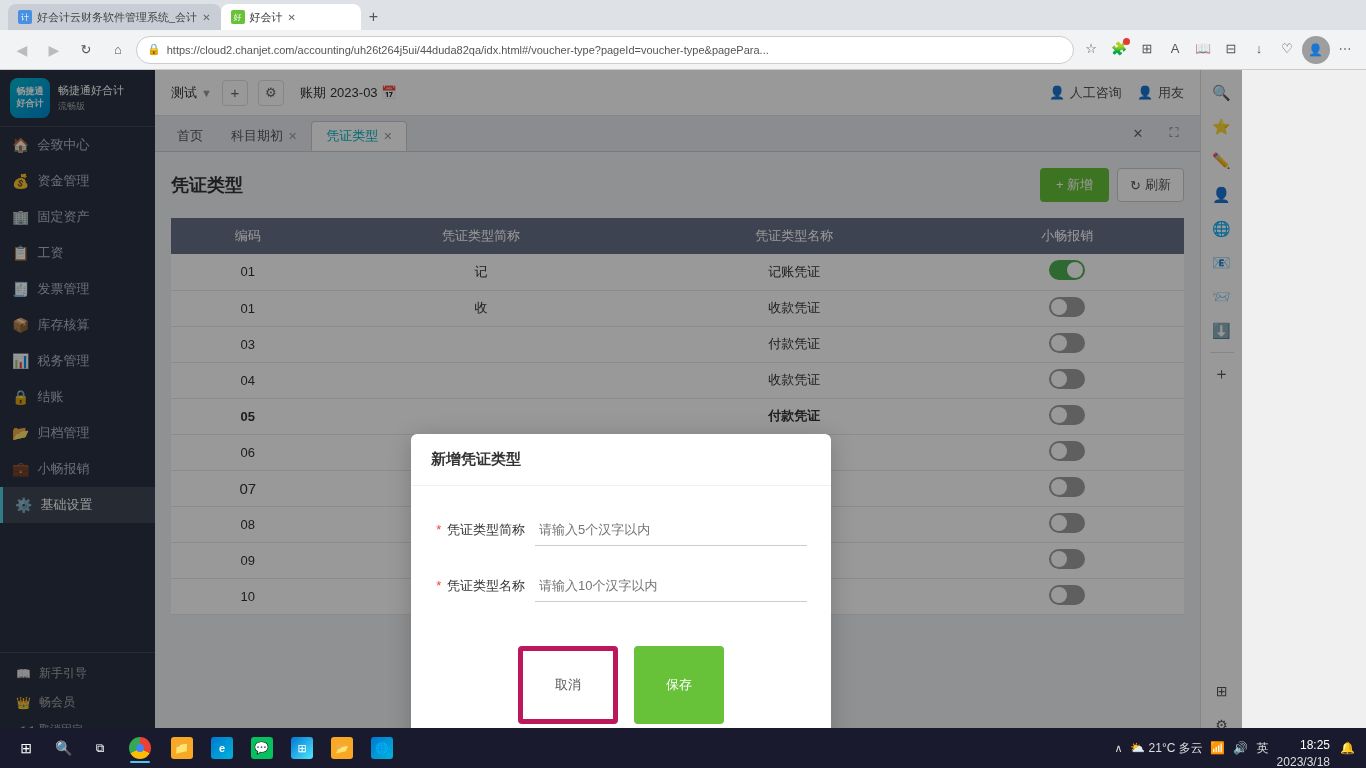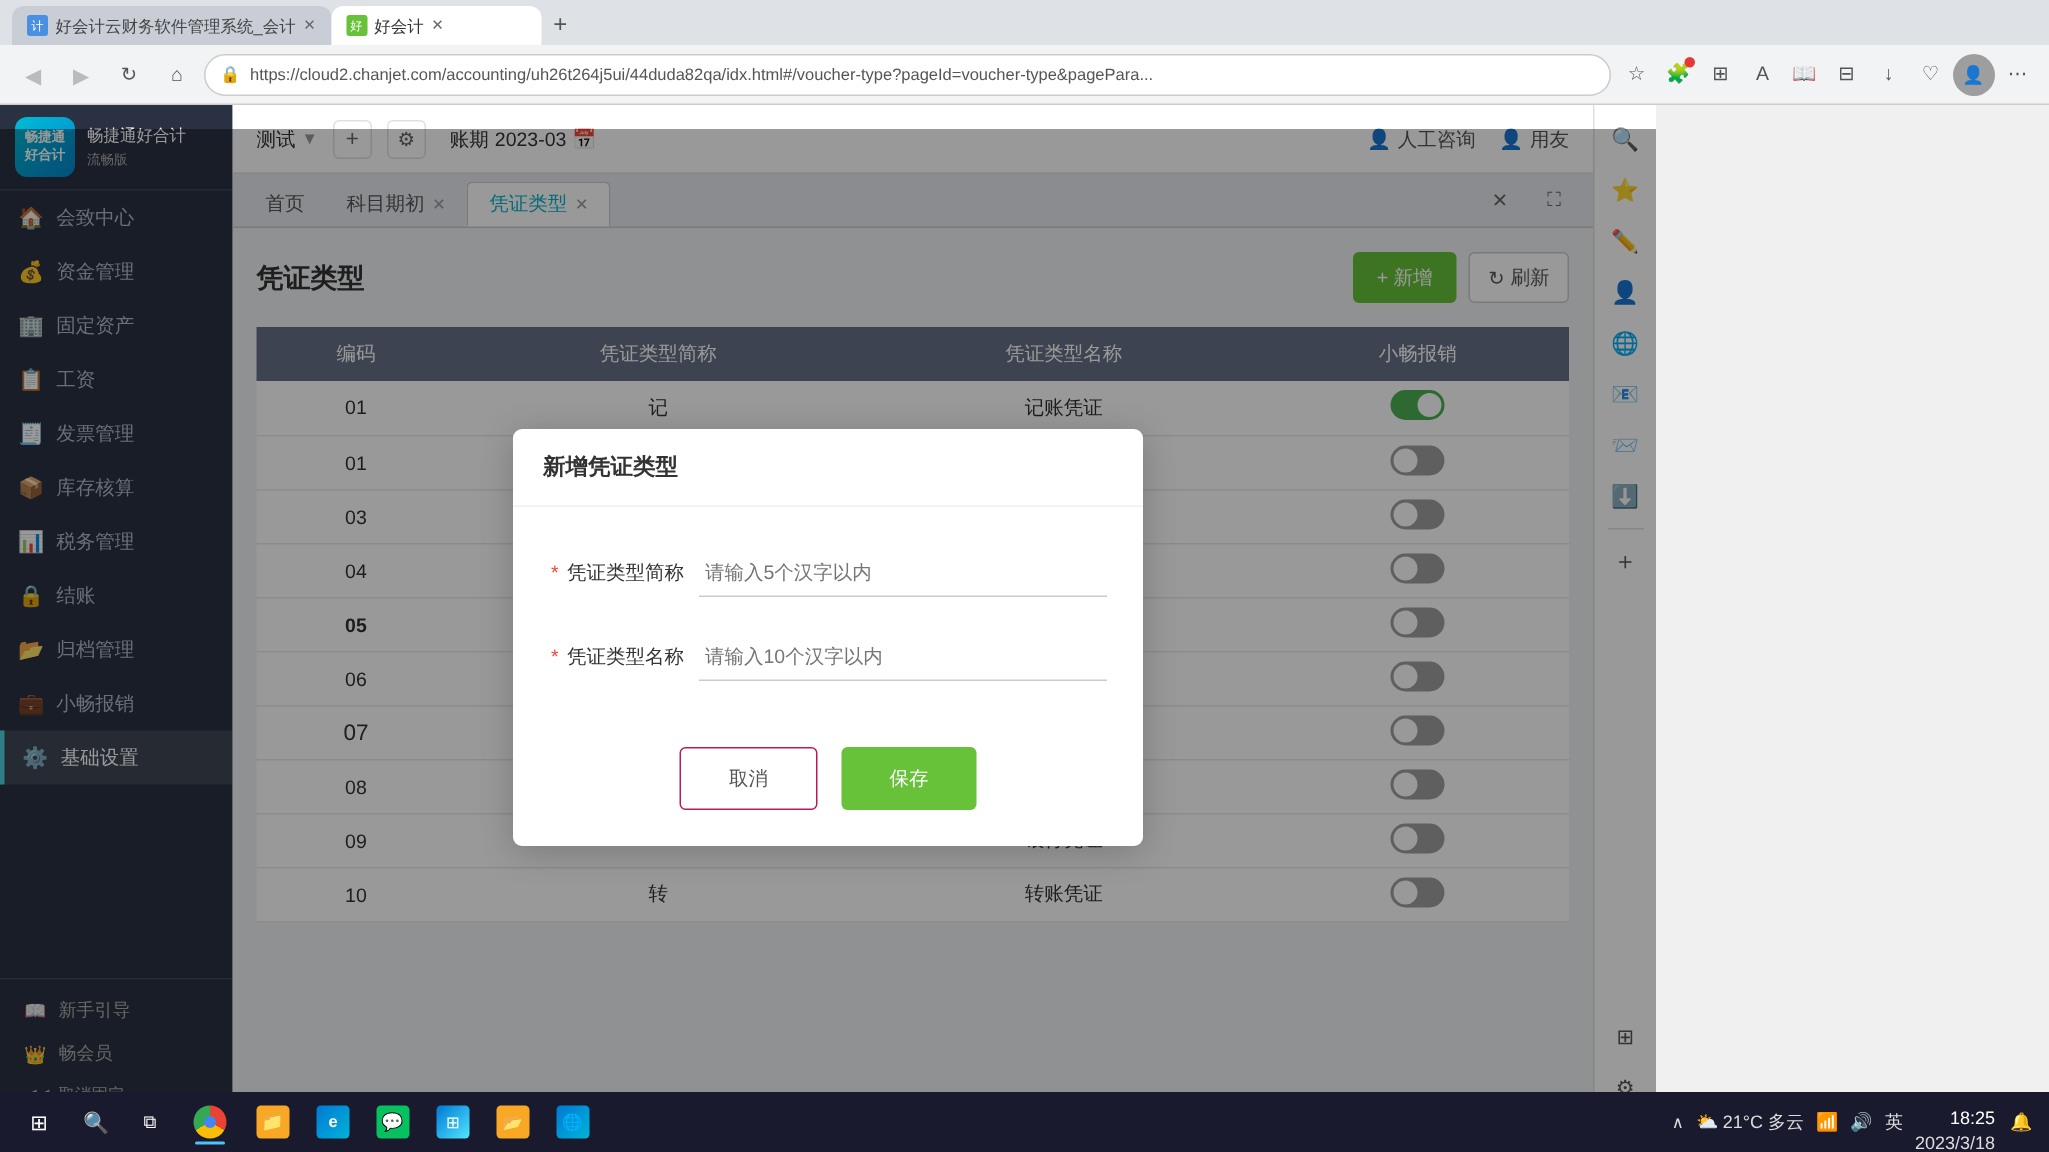--- a/index.html
+++ b/index.html
@@ -42,21 +42,21 @@
       <div style="width:26px;height:26px;display:flex;align-items:center;justify-content:center;border-radius:50%;cursor:pointer;color:#555;font-size:13px;">📖</div>
       <div style="width:26px;height:26px;display:flex;align-items:center;justify-content:center;border-radius:50%;cursor:pointer;color:#555;font-size:13px;">⊟</div>
       <div style="width:26px;height:26px;display:flex;align-items:center;justify-content:center;border-radius:50%;cursor:pointer;color:#555;font-size:13px;">↓</div>
       <div style="width:26px;height:26px;display:flex;align-items:center;justify-content:center;border-radius:50%;cursor:pointer;color:#555;font-size:13px;">♡</div>
       <div style="width:28px;height:28px;border-radius:50%;background:#9e9e9e;display:flex;align-items:center;justify-content:center;color:#fff;font-size:12px;cursor:pointer;">👤</div>
       <div style="width:26px;height:26px;display:flex;align-items:center;justify-content:center;border-radius:50%;cursor:pointer;color:#555;font-size:13px;">⋯</div>
     </div>
   </div>
 </div>
 
-<div style="display:flex;width:1104px;height:678px;position:relative;">
+<div style="display:flex;width:1242px;height:678px;position:relative;">
 
   <div style="width:155px;height:678px;background:#2a3142;color:#ccc;display:flex;flex-direction:column;flex-shrink:0;overflow:hidden;">
     <div style="padding:8px 10px;display:flex;align-items:center;gap:8px;border-bottom:1px solid rgba(255,255,255,0.1);">
       <div style="width:40px;height:40px;background:linear-gradient(135deg,#00bcd4,#0288d1);border-radius:8px;display:flex;align-items:center;justify-content:center;color:#fff;font-size:9px;font-weight:bold;text-align:center;line-height:1.3;flex-shrink:0;">畅捷通<br>好合计</div>
       <div>
         <div style="font-size:11px;color:#fff;">畅捷通好合计</div>
         <div style="font-size:9px;color:#aaa;margin-top:2px;">流畅版</div>
       </div>
     </div>
     <div style="flex:1;overflow-y:auto;" class="sidebar-scroll">
@@ -301,21 +301,21 @@
     <div style="width:30px;height:30px;display:flex;align-items:center;justify-content:center;border-radius:4px;cursor:pointer;font-size:15px;color:#1a73e8;">📧</div>
     <div style="width:30px;height:30px;display:flex;align-items:center;justify-content:center;border-radius:4px;cursor:pointer;font-size:15px;color:#00695c;">📨</div>
     <div style="width:30px;height:30px;display:flex;align-items:center;justify-content:center;border-radius:4px;cursor:pointer;font-size:15px;color:#2e7d32;">⬇️</div>
     <div style="width:24px;height:1px;background:#e0e0e0;margin:2px 0;"></div>
     <div style="width:30px;height:30px;display:flex;align-items:center;justify-content:center;border-radius:4px;cursor:pointer;font-size:16px;color:#555;">＋</div>
     <div style="flex:1;"></div>
     <div style="width:30px;height:30px;display:flex;align-items:center;justify-content:center;border-radius:4px;cursor:pointer;font-size:14px;color:#555;">⊞</div>
     <div style="width:30px;height:30px;display:flex;align-items:center;justify-content:center;border-radius:4px;cursor:pointer;font-size:14px;color:#555;">⚙</div>
   </div>
 
-  <div style="position:absolute;top:16px;left:0;width:100%;height:100%;background:rgba(0,0,0,0.4);display:flex;align-items:center;justify-content:center;z-index:200;">
+  <div style="position:absolute;top:0;left:0;width:100%;height:100%;background:rgba(0,0,0,0.4);display:flex;align-items:flex-end;justify-content:center;z-index:200;">
     <div style="background:#fff;border-radius:6px;width:420px;overflow:hidden;box-shadow:0 4px 24px rgba(0,0,0,0.2);">
       <div style="padding:16px 20px;font-size:15px;font-weight:bold;color:#333;border-bottom:1px solid #f0f0f0;">
         <span>新增凭证类型</span>
       </div>
       <div style="padding:28px 24px 16px;">
         <div style="display:flex;align-items:center;margin-bottom:24px;gap:10px;">
           <div style="width:90px;font-size:13px;color:#333;text-align:right;flex-shrink:0;">
             <span style="color:#f44336;margin-right:2px;">*</span>
             <span>凭证类型简称</span>
           </div>
@@ -323,21 +323,21 @@
         </div>
         <div style="display:flex;align-items:center;margin-bottom:16px;gap:10px;">
           <div style="width:90px;font-size:13px;color:#333;text-align:right;flex-shrink:0;">
             <span style="color:#f44336;margin-right:2px;">*</span>
             <span>凭证类型名称</span>
           </div>
           <input type="text" style="flex: 1 1 0%; height: 32px; border-top: none; border-right: none; border-left: none; border-image: initial; border-bottom: 1px solid rgb(204, 204, 204); outline: none; font-size: 13px; color: rgb(51, 51, 51); padding: 0px 4px; background: transparent;" placeholder="请输入10个汉字以内">
         </div>
       </div>
       <div style="padding:12px 20px 24px;display:flex;justify-content:center;gap:16px;">
-        <button style="padding:11px 32px;border:1px solid #be185d;border-radius:4px;font-size:13px;cursor:pointer;background:#fff;color:#555;">取消</button>
+        <button style="padding:25px 32px;border:5px solid #be185d;border-radius:4px;font-size:13px;cursor:pointer;background:#fff;color:#555;">取消</button>
         <button style="padding:7px 32px;border:none;border-radius:4px;font-size:13px;cursor:pointer;background:#67c23a;color:#fff;">保存</button>
       </div>
     </div>
   </div>
 </div>
 
 <div style="height:40px;background:#1a1a2e;display:flex;align-items:center;padding:0 8px;gap:4px;position:fixed;bottom:0;left:0;width:1366px;z-index:300;">
   <div style="width:36px;height:32px;display:flex;align-items:center;justify-content:center;cursor:pointer;color:#fff;font-size:14px;">⊞</div>
   <div style="width:32px;height:32px;display:flex;align-items:center;justify-content:center;cursor:pointer;color:#fff;font-size:14px;">🔍</div>
   <div style="width:32px;height:32px;display:flex;align-items:center;justify-content:center;cursor:pointer;color:#fff;font-size:12px;">⧉</div>

